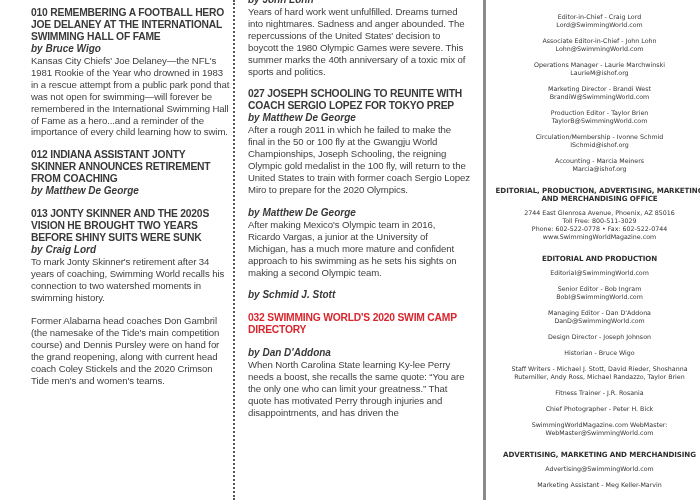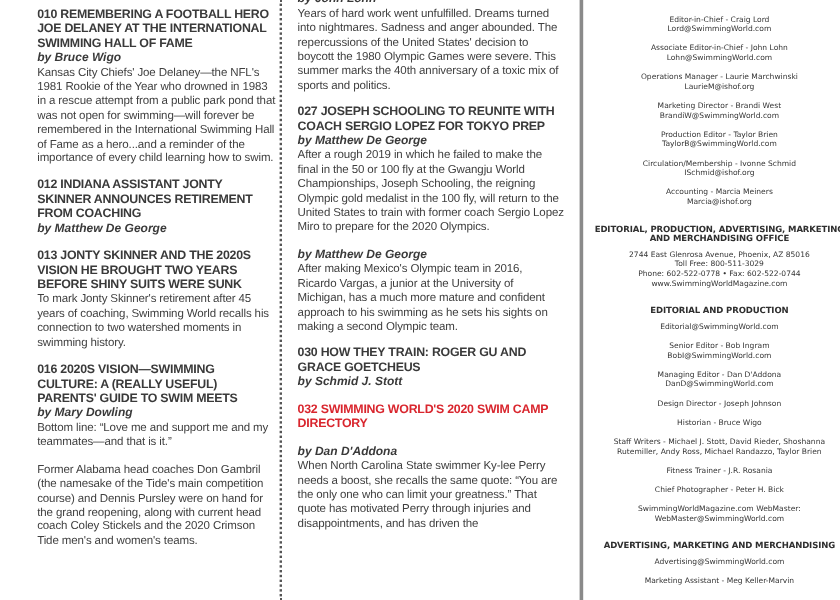--- a/index.html
+++ b/index.html
@@ -70,56 +70,51 @@
     <p class="headline">010 REMEMBERING A FOOTBALL HERO JOE DELANEY AT THE INTERNATIONAL SWIMMING HALL OF FAME</p>
     <p class="byline">by Bruce Wigo</p>
     <p class="summary">Kansas City Chiefs' Joe Delaney—the NFL's 1981 Rookie of the Year who drowned in 1983 in a rescue attempt from a public park pond that was not open for swimming—will forever be remembered in the International Swimming Hall of Fame as a hero...and a reminder of the importance of every child learning how to swim.</p>
   </div>
   <div class="article">
     <p class="headline">012 INDIANA ASSISTANT JONTY SKINNER ANNOUNCES RETIREMENT FROM COACHING</p>
     <p class="byline">by Matthew De George</p>
   </div>
   <div class="article">
     <p class="headline">013 JONTY SKINNER AND THE 2020s VISION HE BROUGHT TWO YEARS BEFORE SHINY SUITS WERE SUNK</p>
-    <p class="summary">To mark Jonty Skinner's retirement after 45 years of coaching, Swimming World recalls his connection to two watershed moments in swimming history.</p>
-  </div>
-  <div class="article">
-    <p class="headline">016 2020s VISION—SWIMMING CULTURE: A (REALLY USEFUL) PARENTS' GUIDE TO SWIM MEETS</p>
-    <p class="byline">by Mary Dowling</p>
-    <p class="summary">Bottom line: “Love me and support me and my teammates—and that is it.”</p>
+    <p class="byline">by Craig Lord</p>
+    <p class="summary">To mark Jonty Skinner's retirement after 34 years of coaching, Swimming World recalls his connection to two watershed moments in swimming history.</p>
   </div>
   <div class="article">
     <p class="summary">Former Alabama head coaches Don Gambril (the namesake of the Tide's main competition course) and Dennis Pursley were on hand for the grand reopening, along with current head coach Coley Stickels and the 2020 Crimson Tide men's and women's teams.</p>
   </div>
 </div>
 
 <div class="col" id="col-mid" style="top:-6px;">
   <div class="article">
     <p class="byline">by John Lohn</p>
     <p class="summary">Years of hard work went unfulfilled. Dreams turned into nightmares. Sadness and anger abounded. The repercussions of the United States' decision to boycott the 1980 Olympic Games were severe. This summer marks the 40th anniversary of a toxic mix of sports and politics.</p>
   </div>
   <div class="article">
     <p class="headline">027 JOSEPH SCHOOLING TO REUNITE WITH COACH SERGIO LOPEZ FOR TOKYO PREP</p>
     <p class="byline">by Matthew De George</p>
-    <p class="summary">After a rough 2019 in which he failed to make the final in the 50 or 100 fly at the Gwangju World Championships, Joseph Schooling, the reigning Olympic gold medalist in the 100 fly, will return to the United States to train with former coach Sergio Lopez Miro to prepare for the 2020 Olympics.</p>
+    <p class="summary">After a rough 2011 in which he failed to make the final in the 50 or 100 fly at the Gwangju World Championships, Joseph Schooling, the reigning Olympic gold medalist in the 100 fly, will return to the United States to train with former coach Sergio Lopez Miro to prepare for the 2020 Olympics.</p>
   </div>
   <div class="article">
     <p class="byline">by Matthew De George</p>
     <p class="summary">After making Mexico's Olympic team in 2016, Ricardo Vargas, a junior at the University of Michigan, has a much more mature and confident approach to his swimming as he sets his sights on making a second Olympic team.</p>
   </div>
   <div class="article">
-    <p class="headline">030 HOW THEY TRAIN: ROGER GU AND GRACE GOETCHEUS</p>
     <p class="byline">by Schmid J. Stott</p>
   </div>
   <div class="article">
     <p class="headline red">032 SWIMMING WORLD'S 2020 SWIM CAMP DIRECTORY</p>
   </div>
   <div class="article">
     <p class="byline">by Dan D'Addona</p>
-    <p class="summary">When North Carolina State swimmer Ky-lee Perry needs a boost, she recalls the same quote: “You are the only one who can limit your greatness.” That quote has motivated Perry through injuries and disappointments, and has driven the</p>
+    <p class="summary">When North Carolina State learning Ky-lee Perry needs a boost, she recalls the same quote: “You are the only one who can limit your greatness.” That quote has motivated Perry through injuries and disappointments, and has driven the</p>
   </div>
 </div>
 
 <div class="col mast" id="col-right" style="top:13px;">
   <div class="entry">
     <span class="t">Editor-in-Chief - Craig Lord</span>
     <span class="e">Lord@SwimmingWorld.com</span>
   </div>
   <div class="entry">
     <span class="t">Associate Editor-in-Chief - John Lohn</span>

